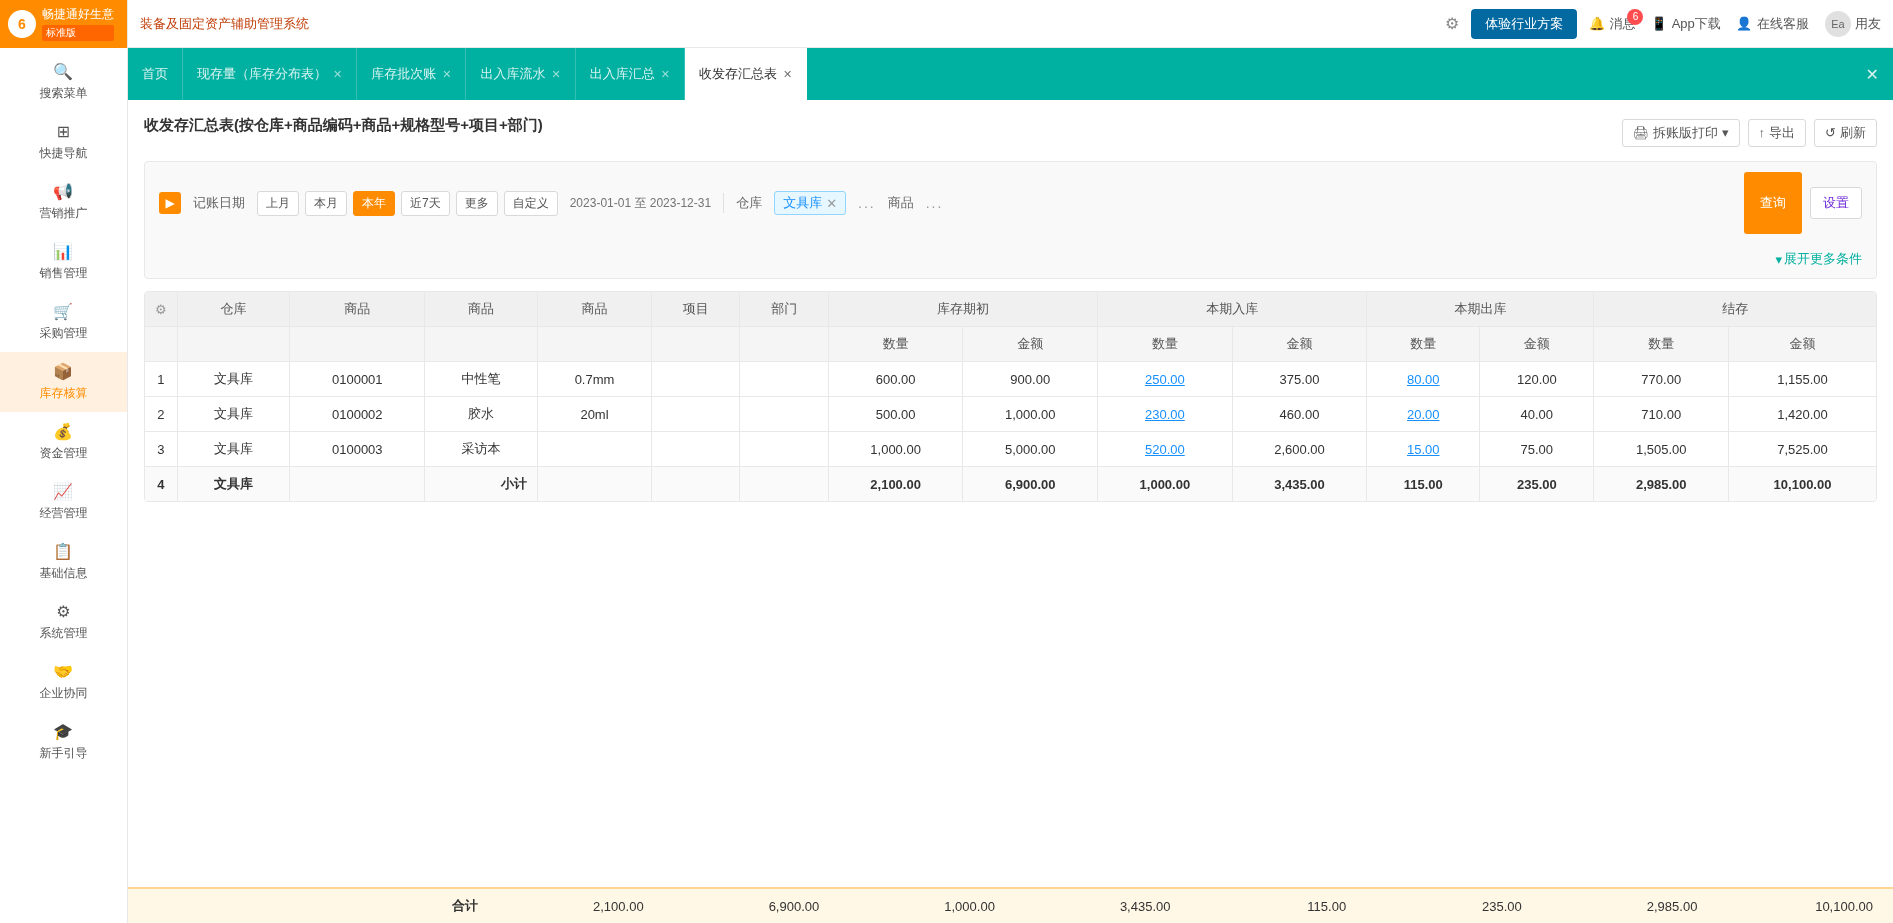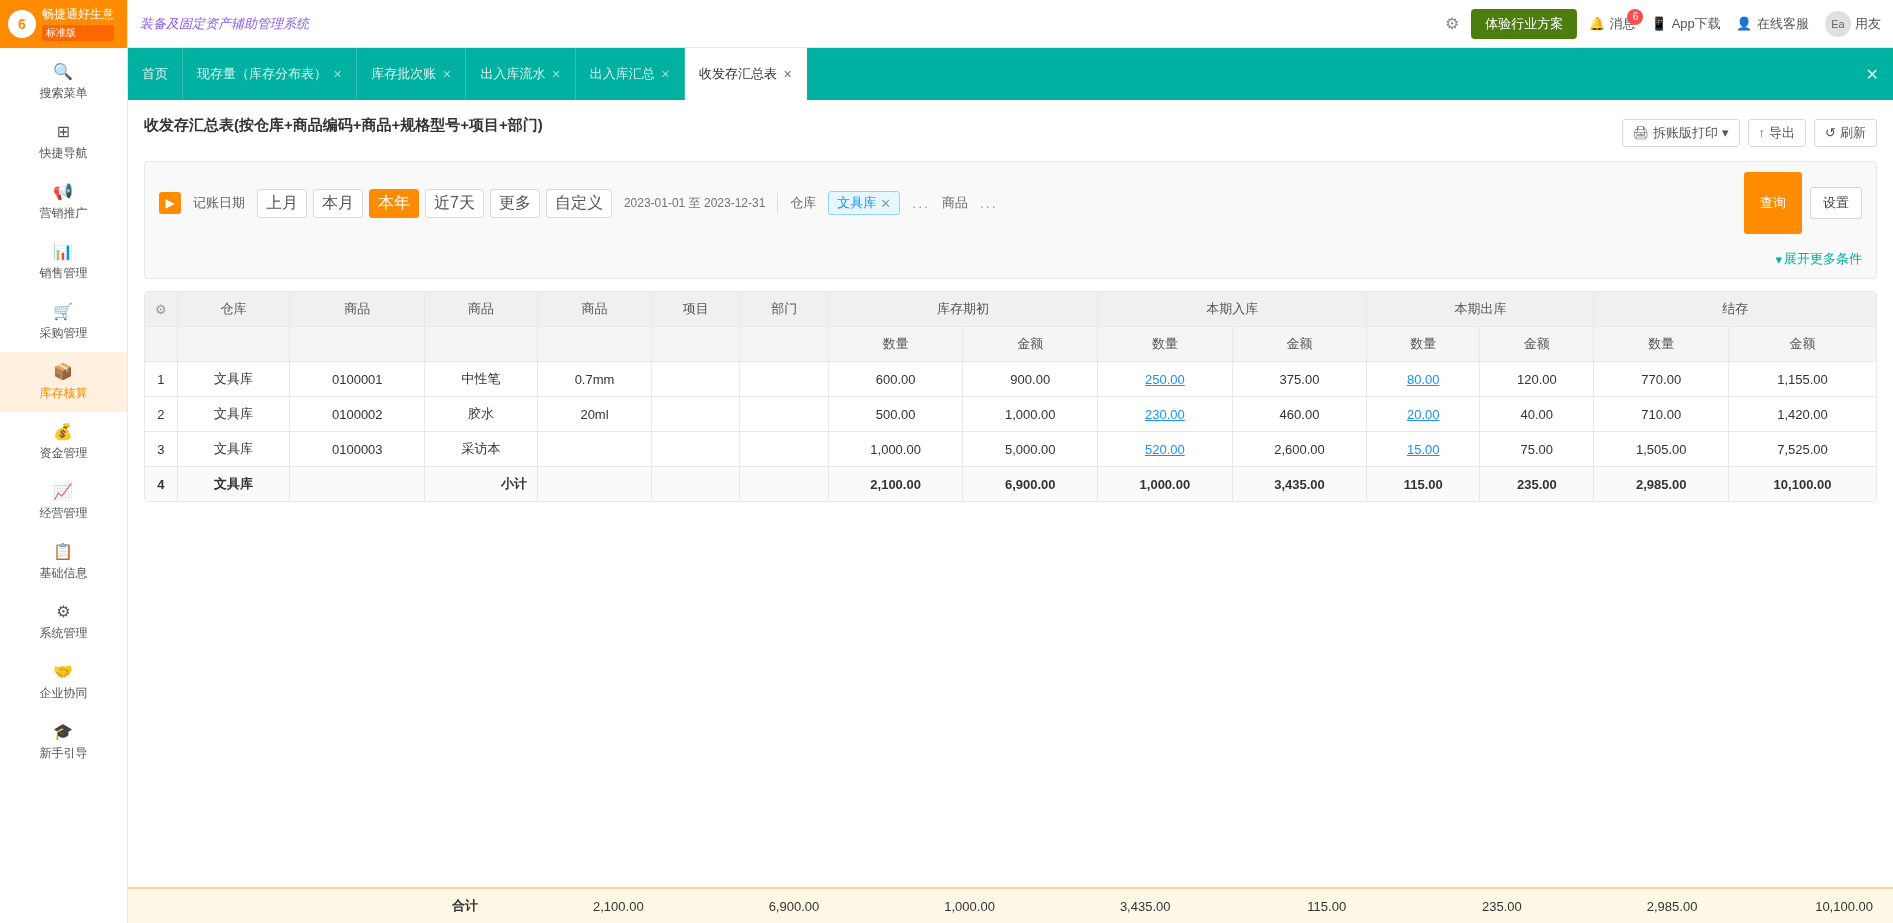--- a/index.html
+++ b/index.html
@@ -15,23 +15,23 @@
     .sidebar-item { display: flex; flex-direction: column; align-items: center; padding: 10px 4px; cursor: pointer; color: #555; gap: 4px; }
     .sidebar-item.active { background: #fff0e0; color: #ff8c00; }
     .sidebar-item-icon { font-size: 16px; }
     .sidebar-item-label { font-size: 12px; text-align: center; }
 
     
     .main { flex: 1; display: flex; flex-direction: column; overflow: hidden; }
 
     
     .topbar { height: 48px; background: #fff; border-bottom: 1px solid #e8e8e8; display: flex; align-items: center; padding: 0 12px; gap: 12px; }
-    .topbar-system-name { color: #8b5cf6; font-size: 13px; flex: 1; font-style: italic; }
+    .topbar-system-name { color: #c2410c; font-size: 13px; flex: 1; }
     .topbar-settings { color: #888; font-size: 16px; cursor: pointer; }
-    .topbar-trial-btn { background: #4d7c0f; color: #fff; border: none; border-radius: 4px; padding: 6px 14px; cursor: pointer; font-size: 13px; }
+    .topbar-trial-btn { background: #0369a1; color: #fff; border: none; border-radius: 4px; padding: 6px 14px; cursor: pointer; font-size: 13px; }
     .topbar-right { display: flex; align-items: center; gap: 16px; margin-left: auto; }
     .topbar-right-item { display: flex; align-items: center; gap: 4px; color: #555; cursor: pointer; font-size: 13px; position: relative; }
     .badge { background: #ff4d4f; color: #fff; border-radius: 50%; width: 16px; height: 16px; font-size: 10px; display: flex; align-items: center; justify-content: center; position: absolute; top: -6px; right: -8px; }
     .user-avatar { width: 26px; height: 26px; background: #e0e0e0; border-radius: 50%; display: flex; align-items: center; justify-content: center; font-size: 11px; color: #666; }
 
     
     .tabbar { height: 52px; background: #00b0a0; display: flex; align-items: center; padding: 0 0; flex-shrink: 0; }
     .tab { display: flex; align-items: center; padding: 0 14px; height: 100%; color: rgba(255,255,255,0.85); cursor: pointer; font-size: 13px; gap: 6px; border-right: 1px solid rgba(255,255,255,0.2); white-space: nowrap; }
     .tab.active { background: #fff; color: #333; }
     .tab-close { font-size: 11px; opacity: 0.7; }
@@ -41,32 +41,32 @@
     .content { flex: 1; overflow-y: auto; background: #fff; padding: 16px; }
 
     
     .page-title { font-size: 15px; font-weight: bold; color: #333; margin-bottom: 14px; }
 
     
     .filter-bar { background: #f9f9f9; border: 1px solid #e8e8e8; border-radius: 4px; padding: 10px 14px; margin-bottom: 12px; }
     .filter-row { display: flex; align-items: center; gap: 12px; flex-wrap: wrap; }
     .filter-label { color: #666; font-size: 13px; white-space: nowrap; }
     .filter-date-btns { display: flex; gap: 6px; align-items: center; }
-    .filter-date-btn { padding: 3px 8px; border: 1px solid #d9d9d9; border-radius: 3px; cursor: pointer; font-size: 16px; color: #555; background: #fff; }
+    .filter-date-btn { padding: 3px 8px; border: 1px solid #d9d9d9; border-radius: 3px; cursor: pointer; font-size: 12px; color: #555; background: #fff; }
     .filter-date-btn.active { background: #ff8c00; color: #fff; border-color: #ff8c00; }
     .filter-date-range { color: #737373; font-size: 12px; }
     .filter-divider { width: 1px; height: 20px; background: #e0e0e0; }
     .filter-warehouse-label { color: #666; }
     .filter-tag { background: #e6f7ff; border: 1px solid #91d5ff; border-radius: 3px; padding: 2px 8px; color: #1890ff; font-size: 12px; display: flex; align-items: center; gap: 4px; }
     .filter-tag-close { cursor: pointer; color: #999; }
     .filter-dots { color: #999; cursor: pointer; letter-spacing: 2px; font-size: 14px; }
     .filter-goods-label { color: #666; }
     .filter-expand { color: #00b0a0; font-size: 12px; cursor: pointer; display: flex; align-items: center; gap: 2px; margin: 8px 0 0 auto; }
     .query-btn { background: #ff8c00; color: #fff; border: none; border-radius: 3px; padding: 22px 16px; cursor: pointer; font-size: 13px; }
-    .settings-btn { background: #fff; color: #404040; border: 1px solid #d9d9d9; border-radius: 3px; padding: 6px 12px; cursor: pointer; font-size: 13px; }
+    .settings-btn { background: #fff; color: #6d28d9; border: 1px solid #d9d9d9; border-radius: 3px; padding: 6px 12px; cursor: pointer; font-size: 13px; }
 
     
     .table-container { border: 1px solid #e8e8e8; border-radius: 4px; overflow: hidden; }
     table { width: 100%; border-collapse: collapse; }
     thead tr { background: #f5f5f5; }
     th { padding: 8px 10px; border-bottom: 1px solid #e8e8e8; border-right: 1px solid #e8e8e8; text-align: center; color: #555; font-weight: normal; font-size: 13px; white-space: nowrap; }
     th:last-child { border-right: none; text-align: center; }
     td { padding: 8px 10px; border-bottom: 1px solid #e8e8e8; border-right: 1px solid #e8e8e8; text-align: center; color: #333; font-size: 13px; }
     td:last-child { border-right: none; }
     tr:last-child td { border-bottom: none; }

